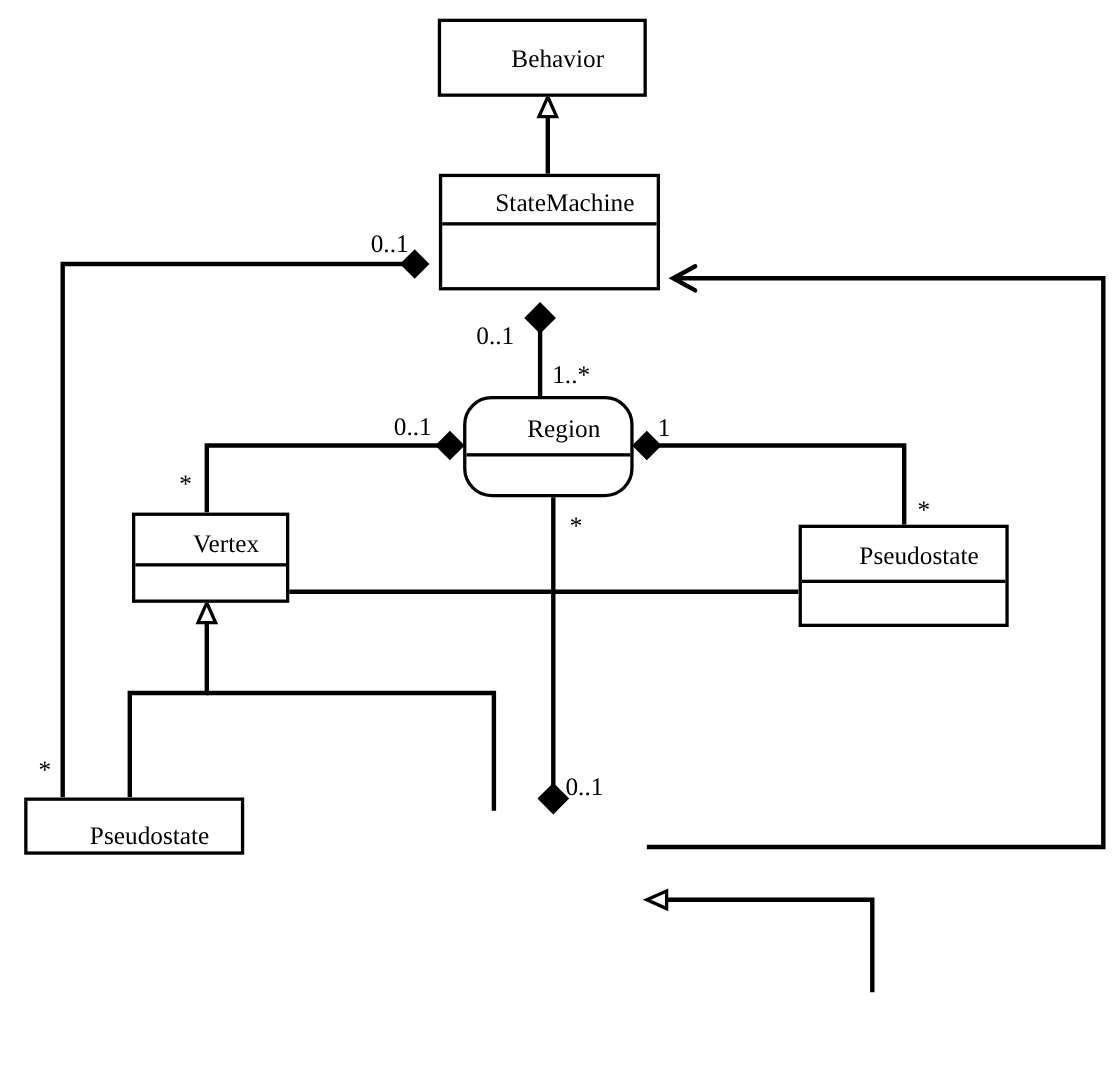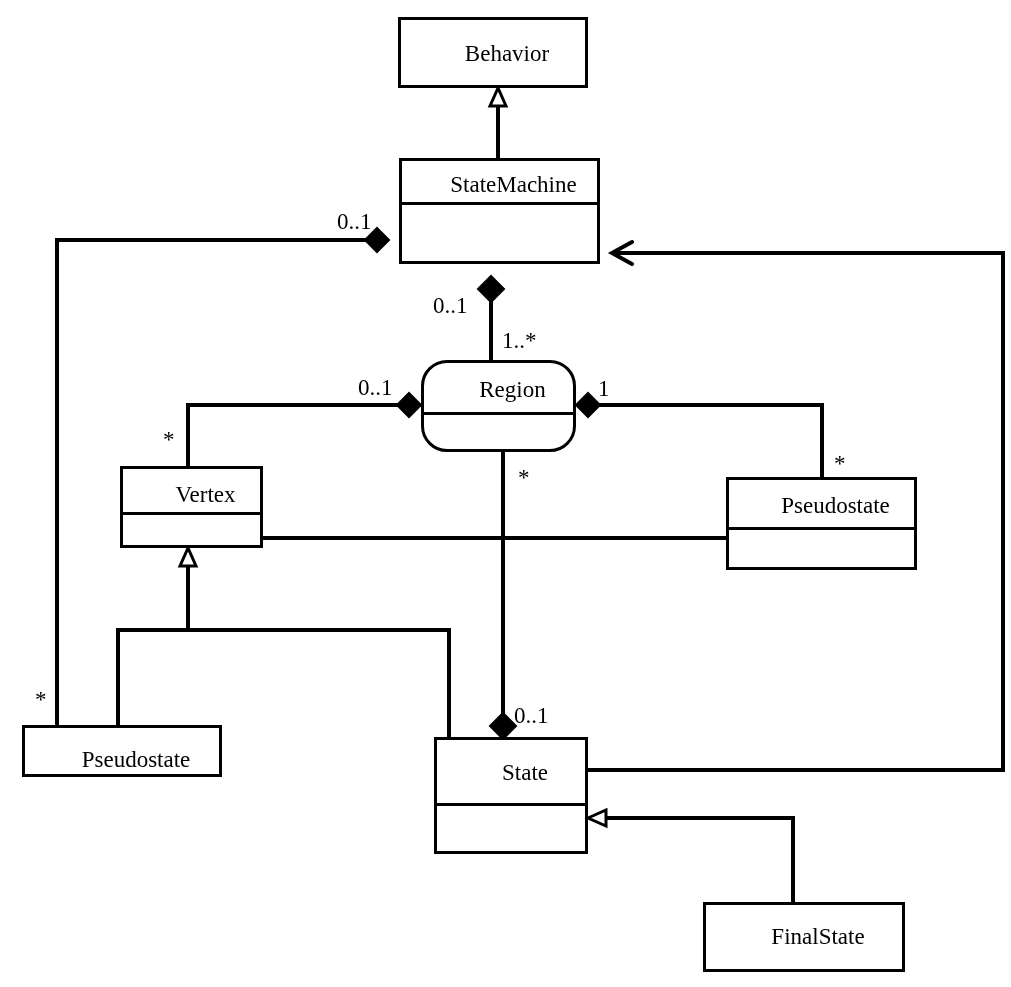--- a/index.html
+++ b/index.html
@@ -84,28 +84,21 @@
 
   <div class="uml-box" style="left:726px;top:477px;width:191px;height:93px;">
     <div class="uml-title" style="top:14px;">Pseudostate</div>
     <div class="uml-div" style="top:47px;"></div>
   </div>
 
   <div class="uml-box" style="left:22px;top:725px;width:200px;height:52px;">
     <div class="uml-title" style="top:20px;">Pseudostate</div>
   </div>
 
-  <div class="uml-box" style="left:434px;top:737px;width:154px;height:117px;">
-    <div class="uml-title" style="top:21px;">State</div>
-    <div class="uml-div" style="top:63px;"></div>
-  </div>
 
-  <div class="uml-box" style="left:703px;top:902px;width:202px;height:70px;">
-    <div class="uml-title" style="top:20px;">FinalState</div>
-  </div>
 
   <div class="mult" style="left:337px;top:210px;">0..1</div>
 
   <div class="mult" style="left:433px;top:294px;">0..1</div>
 
   <div class="mult" style="left:502px;top:329px;">1..*</div>
 
   <div class="mult" style="left:358px;top:376px;">0..1</div>
 
   <div class="mult" style="left:598px;top:377px;">1</div>

